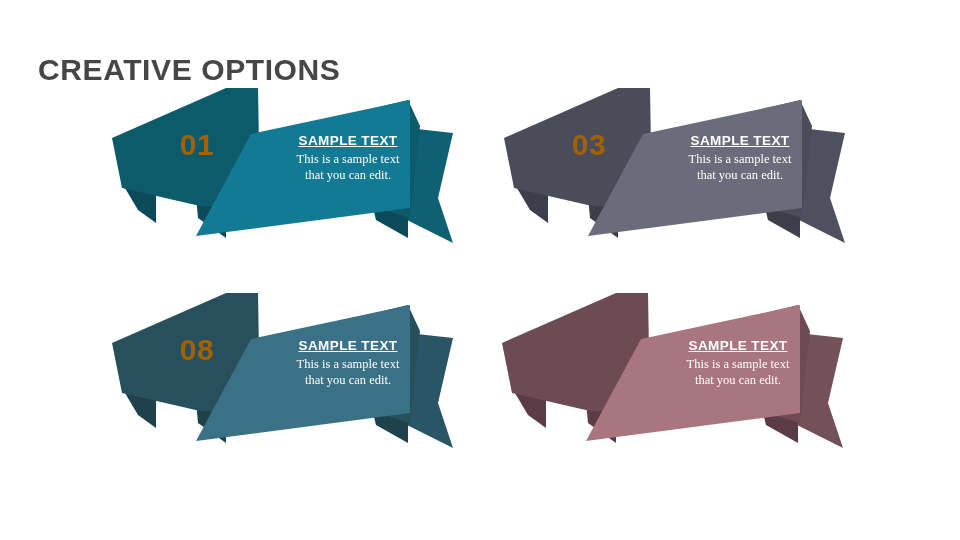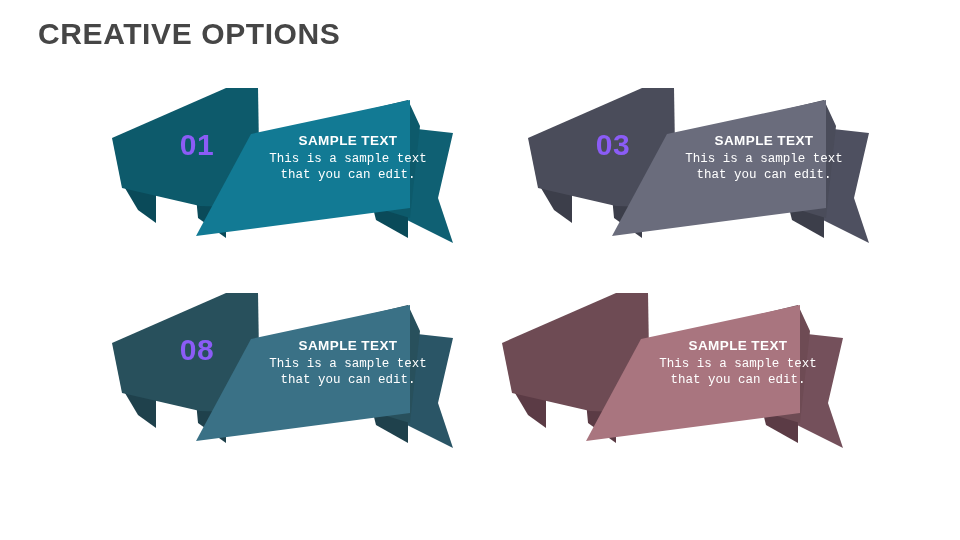--- a/index.html
+++ b/index.html
@@ -46,61 +46,62 @@
     display: block;
   }
   .banner-number {
     position: absolute;
     left: 34px;
     top: 50px;
     width: 110px;
     text-align: center;
     font-size: 30px;
     font-weight: bold;
-    color: #8b5cf6;
+    color: #a16207;
     letter-spacing: 0.5px;
     font-family: "Liberation Sans", sans-serif;
     pointer-events: none;
   }
   .banner-textblock {
     position: absolute;
     left: 140px;
     top: 54px;
     width: 200px;
     text-align: center;
     color: #ffffff;
     pointer-events: none;
   }
   .banner-heading {
     font-size: 13.5px;
     font-weight: bold;
     letter-spacing: 0.4px;
     line-height: 17px;
     font-family: "Liberation Sans", sans-serif;
+    text-decoration: underline;
   }
   .banner-body {
     font-size: 12.5px;
     line-height: 16px;
     margin-top: 2px;
-    font-family: Liberation Mono, monospace;
+    font-family: Liberation Serif, serif;
   }
   .banner-body span { display: block; }
 
   
   #banner-01 { left: 108px; top: 78px; }
   #banner-02 { left: 108px; top: 283px; }
-  #banner-03 { left: 524px; top: 78px; }
+  #banner-03 { left: 500px; top: 78px; }
   #banner-04 { left: 498px; top: 283px; }
 </style>
 </head>
 <body style="background: rgb(255, 255, 255);">
 
 <div id="slide">
 
-  <div id="slide-title" style="color: rgb(70, 70, 70);">CREATIVE OPTIONS</div>
+  <div id="slide-title" style="color: rgb(70, 70, 70); margin-top: 36px;">CREATIVE OPTIONS</div>
 
   <div class="banner" id="banner-01">
     <svg viewBox="0 0 380 200">
 
       <polygon class="p-tail" points="300,50 345,55 330,120 345,165 295,140" fill="#0f6073"></polygon>
 
       <polygon class="p-shade" points="14,105 48,105 48,145 30,132" fill="#0a4a59"></polygon>
 
       <polygon class="p-shade" points="88,118 118,118 118,160 90,140" fill="#0a4a59"></polygon>
 

